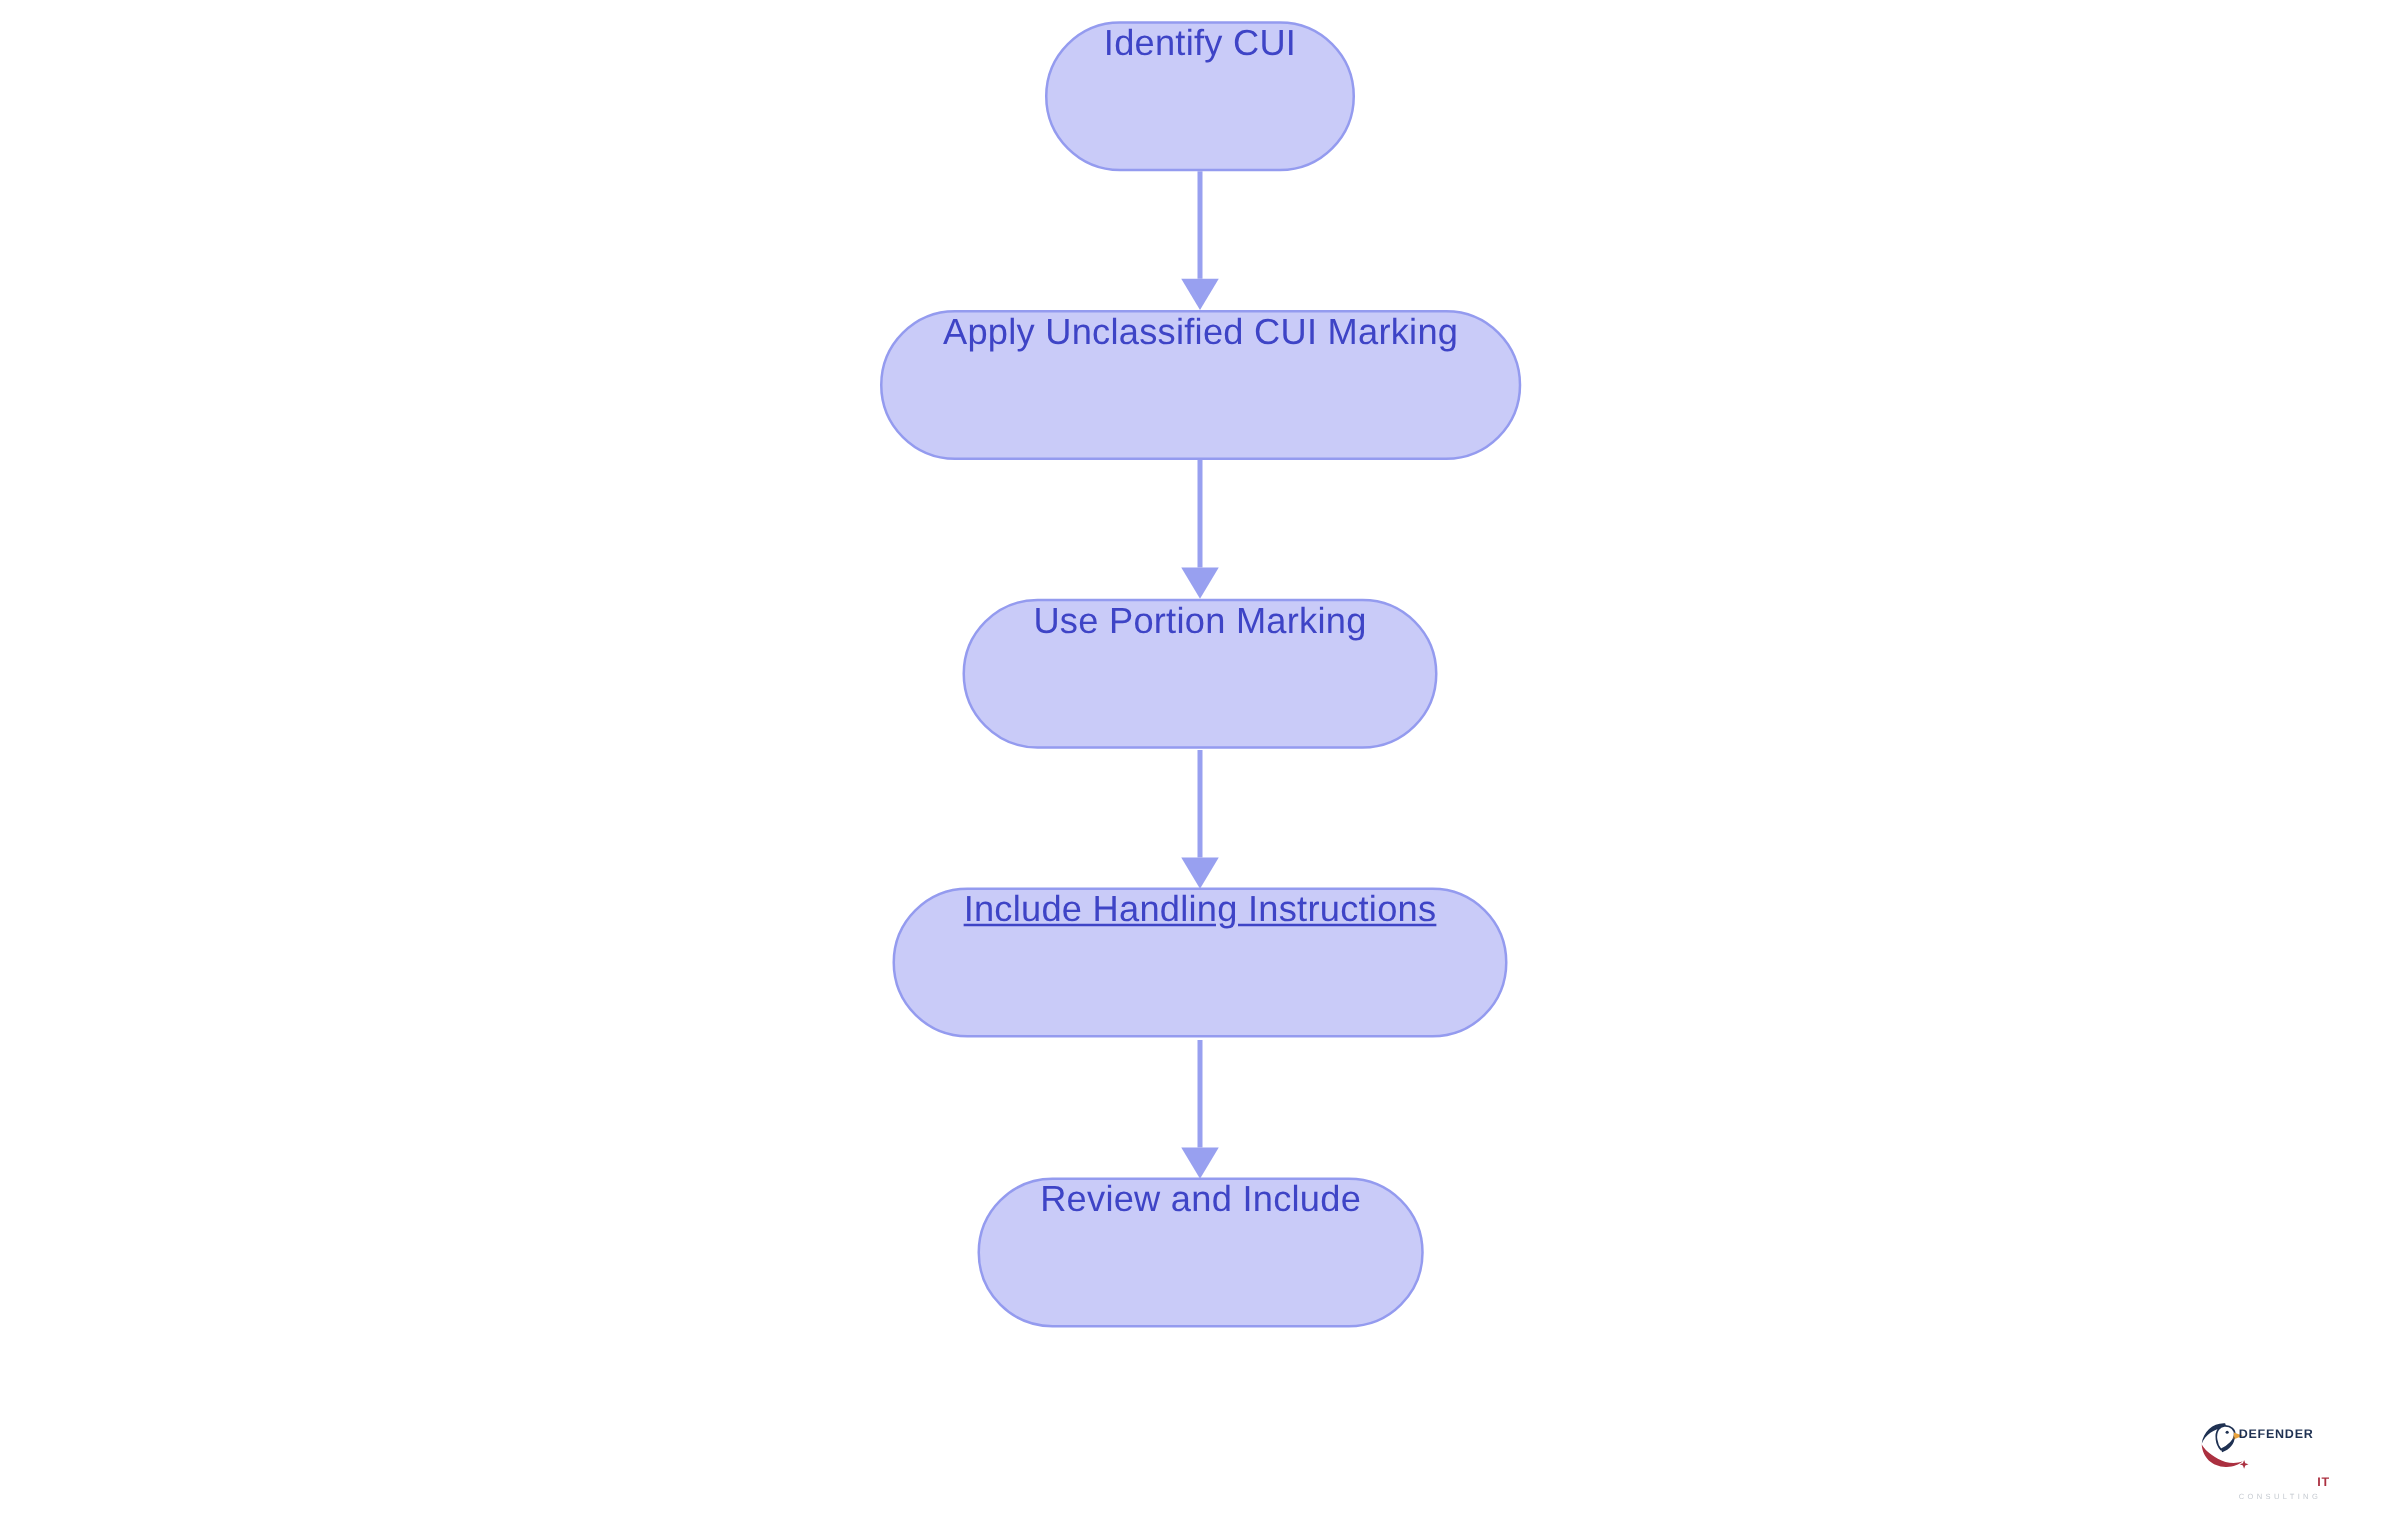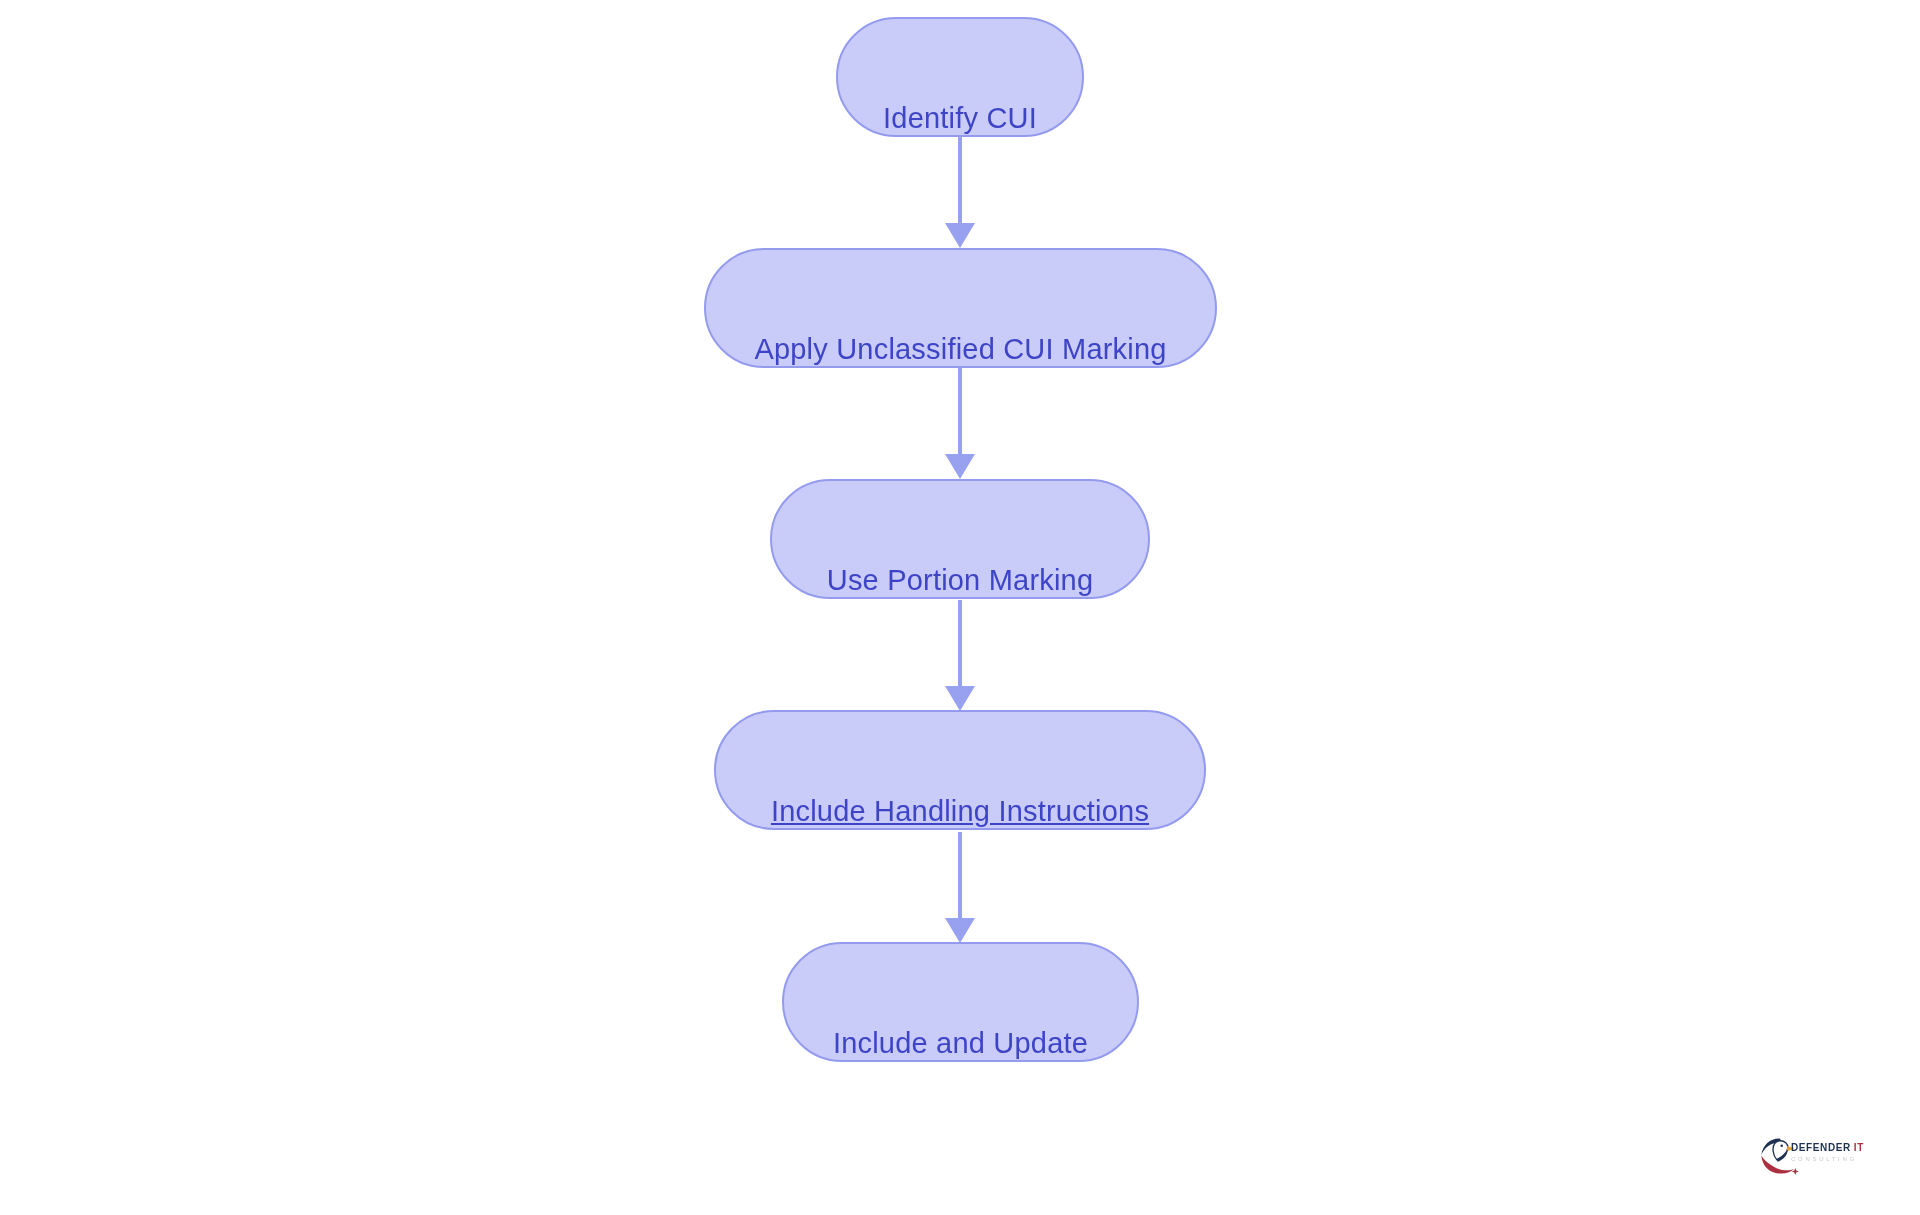--- a/index.html
+++ b/index.html
@@ -9,21 +9,21 @@
   .canvas { position: relative; width: 1920px; height: 1215px; background: #ffffff; }
 
   
   .node {
     position: absolute;
     height: 120px;
     background: #c9cbf8;
     border: 2px solid #949bef;
     border-radius: 60px;
     display: flex;
-    align-items: flex-end;
+    align-items: flex-start;
     justify-content: center;
     color: #3e44c6;
     font-size: 29px;
     font-weight: 400;
     letter-spacing: 0.2px;
     white-space: nowrap;
   }
   .node-1 { left: 836px; top: 17px;  width: 248px; }
   .node-2 { left: 704px; top: 248px; width: 513px; }
   .node-3 { left: 770px; top: 479px; width: 380px; }
@@ -45,21 +45,21 @@
     border-top: 25px solid #98a0f0;
   }
 
   
   .logo { position: absolute; left: 1758px; top: 1134px; width: 116px; height: 46px; }
   .logo svg { position: absolute; left: 0; top: 2px; width: 42px; height: 42px; }
   .logo .text { position: absolute; left: 33px; top: 9px; }
   .logo .brandline { display: flex; gap: 3px; font-size: 10px; font-weight: 700;
                      letter-spacing: 0.6px; line-height: 10px; }
   .logo .brand  { color: #1f3152; text-align: right; }
-  .logo .suffix { color: #ab3040; }
+  .logo .suffix { color: #ab3040; margin-top: 39px; }
   .logo .subtitle { margin-top: 3px; font-size: 6px; font-weight: 400;
                     letter-spacing: 2.7px; color: #c5cad0; line-height: 6px; }
 </style>
 </head>
 <body>
 
 <div class="canvas">
 
   <div class="node node-1">
     <span>Identify CUI</span>
@@ -91,21 +91,21 @@
   <div class="node node-4">
     <span>Include Handling Instructions</span>
   </div>
 
   <div class="arrow arrow-4">
     <div class="stem"></div>
     <div class="head"></div>
   </div>
 
   <div class="node node-5">
-    <span>Include and Update</span>
+    <span>Review and Include</span>
   </div>
 
   <div class="logo">
     <svg viewBox="0 0 40 40">
 
       <path d="M21 2.5 C 12 2, 4.5 8.5, 3.2 18 C 6 11, 12.5 6.5, 20 6.2 C 21.5 5, 21.8 3.5, 21 2.5 Z" fill="#1f3152"></path>
 
       <path d="M20.5 4.5 C 25.5 4.2, 28.8 7.5, 28.3 11.5 C 27.8 15.5, 24 19.5, 17.8 22.5 C 14.2 18.5, 13.2 11, 15.8 7.2 C 17 5.6, 18.6 4.7, 20.5 4.5 Z" fill="#ffffff" stroke="#1f3152" stroke-width="1.3"></path>
 
       <circle cx="22.6" cy="9.3" r="1.2" fill="#1f3152"></circle>

